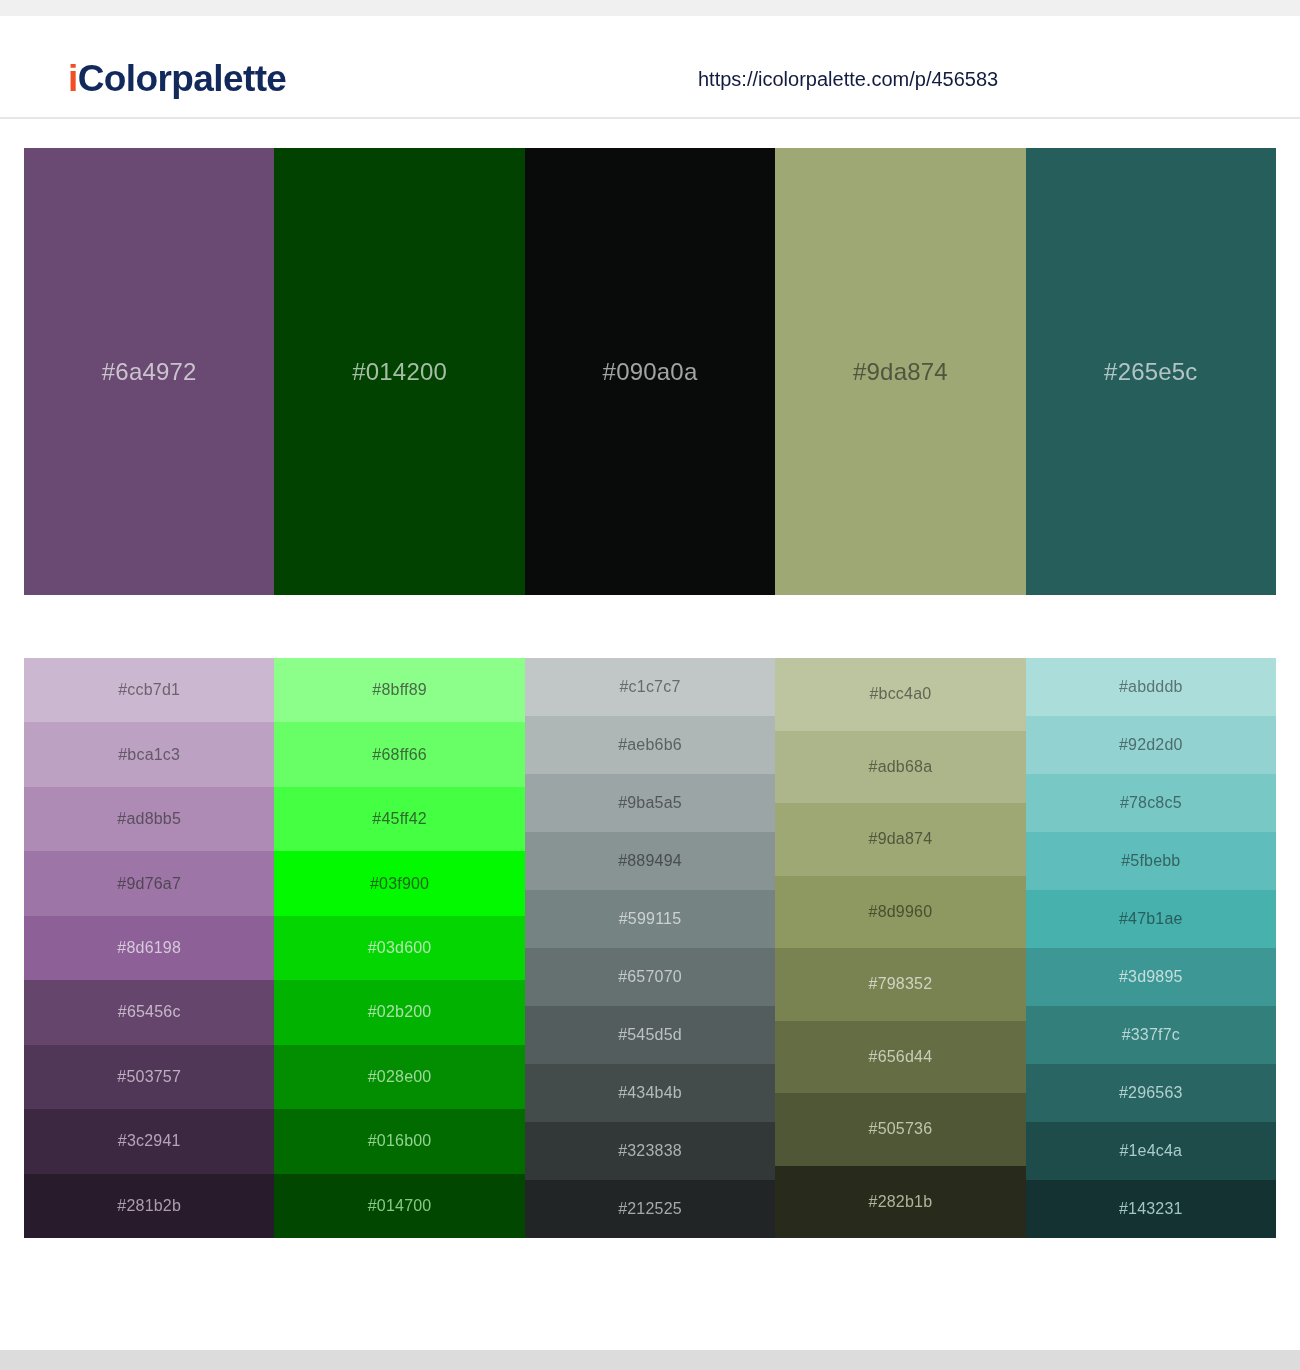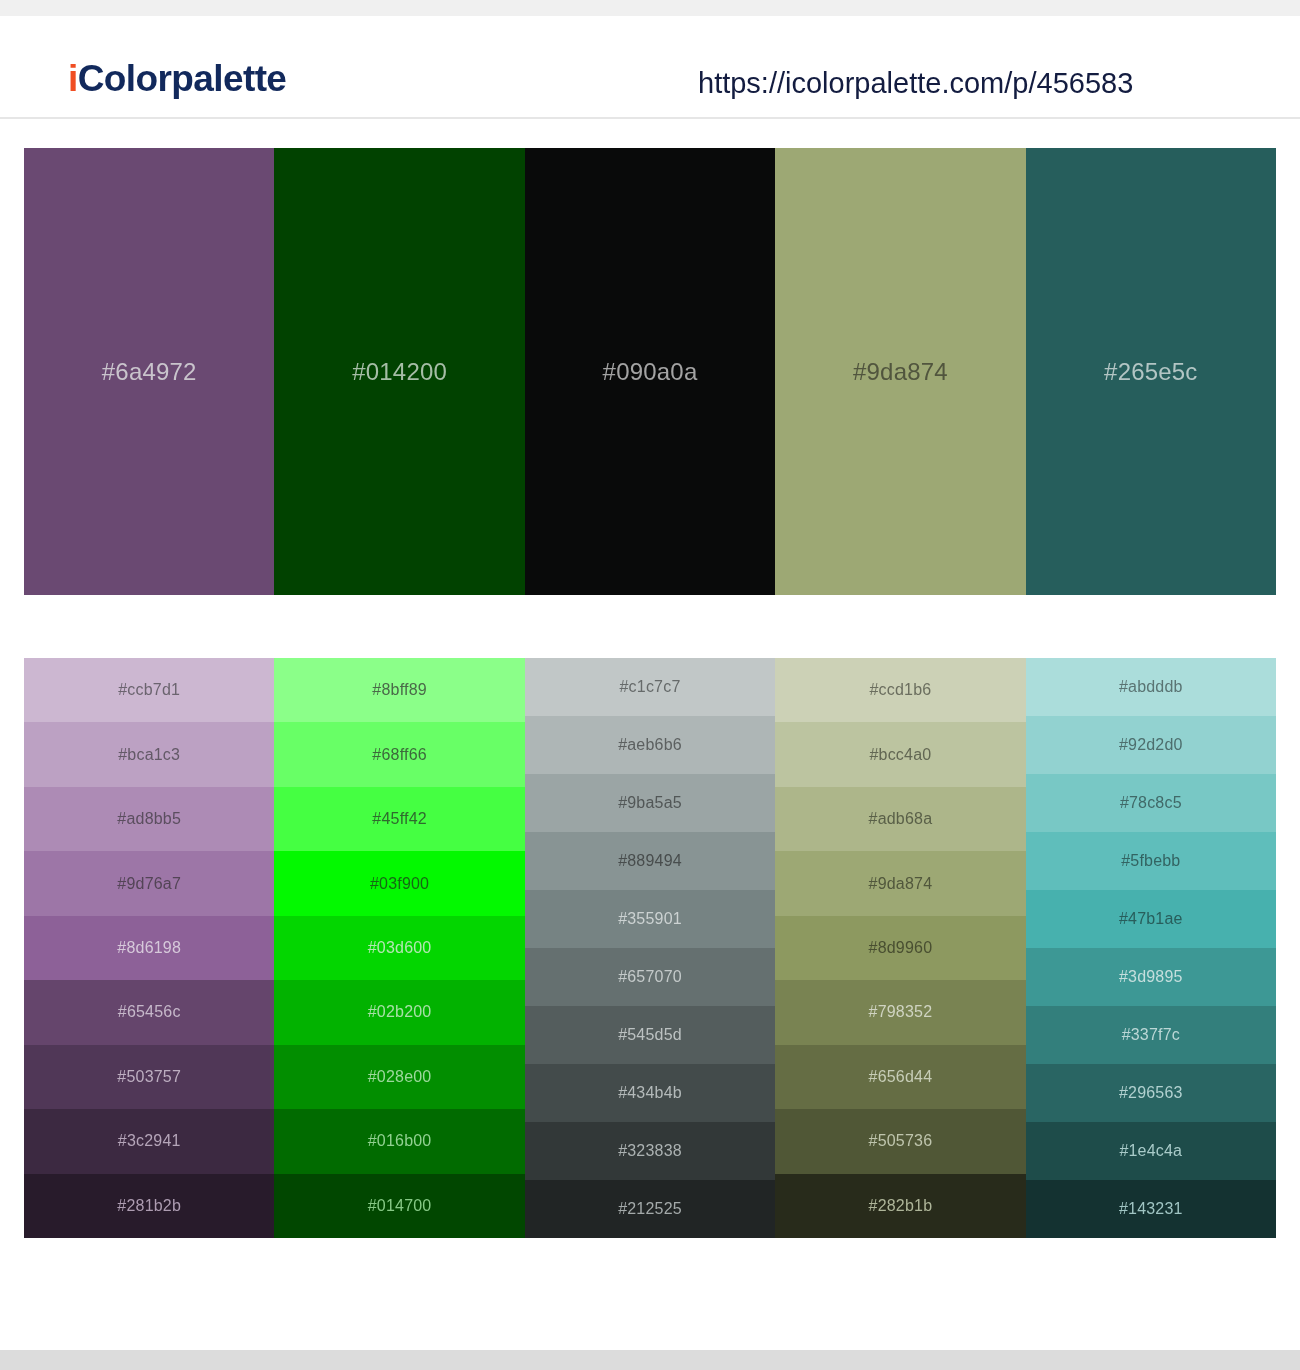--- a/index.html
+++ b/index.html
@@ -48,21 +48,21 @@
     white-space: nowrap;
     line-height: 1;
   }
   .logo .logo-i { color: #f04e23; }
   .logo .logo-rest { color: #12295c; }
 
   .url {
     position: absolute;
     left: 698px;
     top: 53px;
-    font-size: 29px;
+    font-size: 20px;
     color: #131c40;
     white-space: nowrap;
     line-height: 1;
   }
 
   
   .main-palette {
     position: absolute;
     left: 24px;
     top: 148px;
@@ -217,42 +217,39 @@
         <div class="shade-cell" style="background: rgb(174, 182, 182);">
           <span class="hex" style="color: rgb(92, 96, 96);">#aeb6b6</span>
         </div>
         <div class="shade-cell" style="background: rgb(155, 165, 165);">
           <span class="hex" style="color: rgb(82, 87, 87);">#9ba5a5</span>
         </div>
         <div class="shade-cell" style="background: rgb(136, 148, 148);">
           <span class="hex" style="color: rgb(72, 77, 77);">#889494</span>
         </div>
         <div class="shade-cell" style="background: rgb(118, 131, 131);">
-          <span class="hex" style="color: rgb(204, 210, 210);">#355901</span>
+          <span class="hex" style="color: rgb(204, 210, 210);">#599115</span>
         </div>
         <div class="shade-cell" style="background: rgb(101, 112, 112);">
           <span class="hex" style="color: rgb(196, 202, 202);">#657070</span>
         </div>
         <div class="shade-cell" style="background: rgb(84, 93, 93);">
           <span class="hex" style="color: rgb(188, 194, 194);">#545d5d</span>
         </div>
         <div class="shade-cell" style="background: rgb(67, 75, 75);">
           <span class="hex" style="color: rgb(180, 186, 186);">#434b4b</span>
         </div>
         <div class="shade-cell" style="background: rgb(50, 56, 56);">
           <span class="hex" style="color: rgb(172, 178, 178);">#323838</span>
         </div>
         <div class="shade-cell" style="background: rgb(33, 37, 37);">
           <span class="hex" style="color: rgb(164, 170, 170);">#212525</span>
         </div>
       </div>
       <div class="shade-col">
-        <div class="shade-cell" style="background: rgb(204, 209, 182);">
-          <span class="hex" style="color: rgb(107, 110, 95);">#ccd1b6</span>
-        </div>
         <div class="shade-cell" style="background: rgb(188, 196, 160);">
           <span class="hex" style="color: rgb(98, 103, 83);">#bcc4a0</span>
         </div>
         <div class="shade-cell" style="background: rgb(173, 182, 138);">
           <span class="hex" style="color: rgb(90, 96, 72);">#adb68a</span>
         </div>
         <div class="shade-cell" style="background: rgb(157, 168, 116);">
           <span class="hex" style="color: rgb(81, 87, 60);">#9da874</span>
         </div>
         <div class="shade-cell" style="background: rgb(141, 153, 96);">

